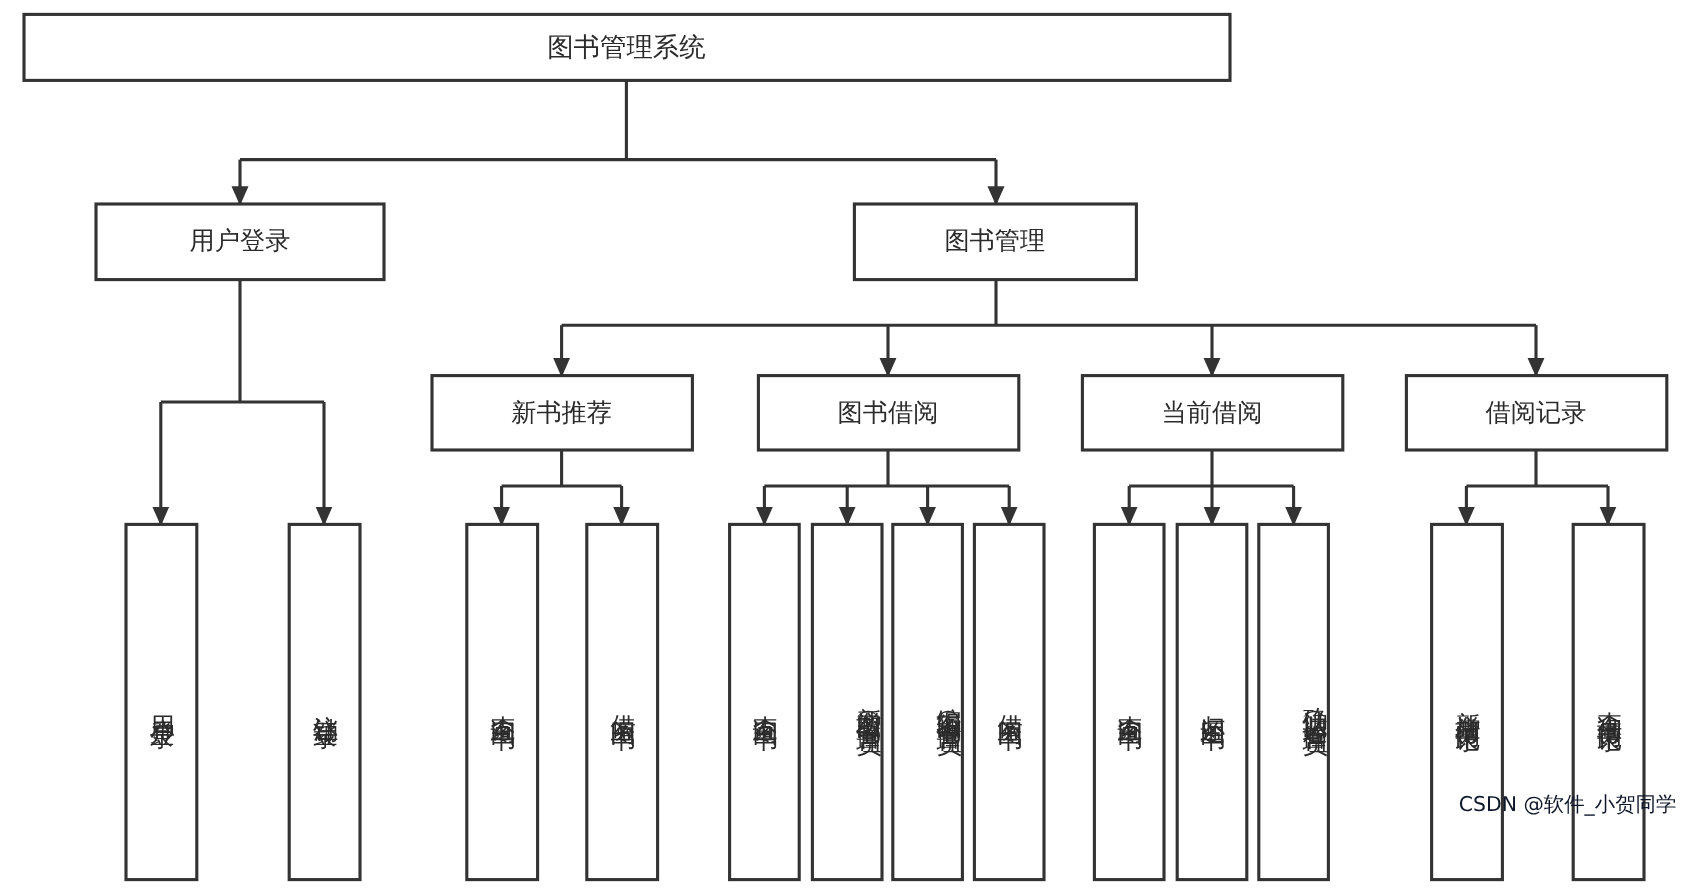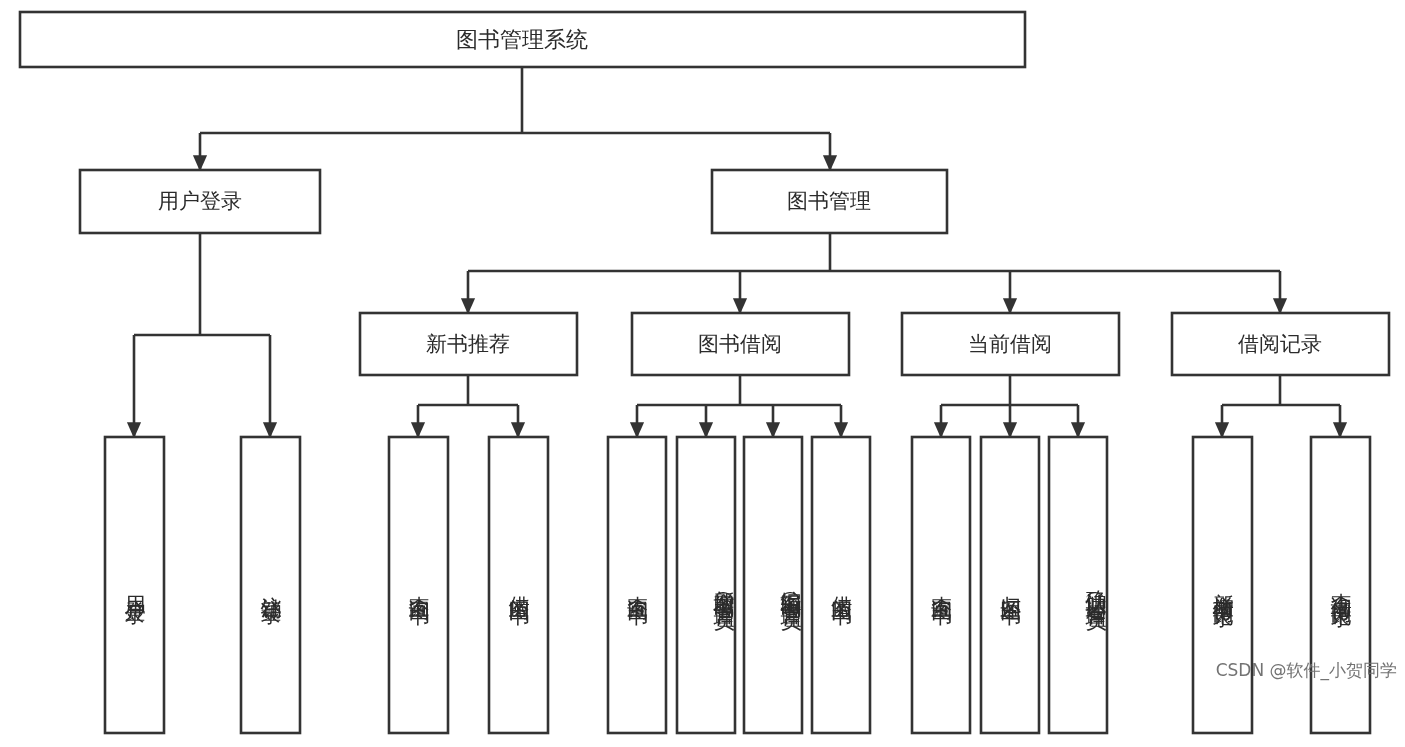--- a/index.html
+++ b/index.html
@@ -70,21 +70,21 @@
   }
   .vlabel.center-align {
     align-items: center;
   }
   .watermark {
     position: absolute;
     right: 8px;
     bottom: 4px;
     font-family: "DejaVu Sans", "Liberation Sans", sans-serif;
     font-size: 17px;
-    color: #737373;
+    color: #0f172a;
     white-space: nowrap;
     pointer-events: none;
   }
 </style>
 </head>
 <body>
 
 <div id="diagram-root">
 
   <svg id="tree-svg" viewBox="0 0 1405 747">

